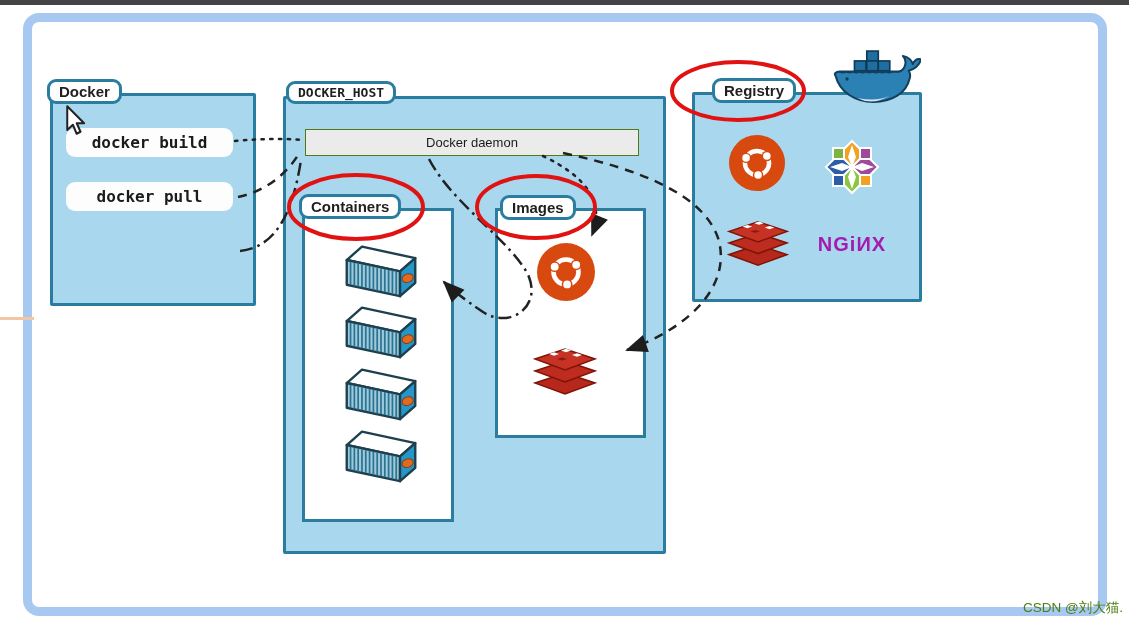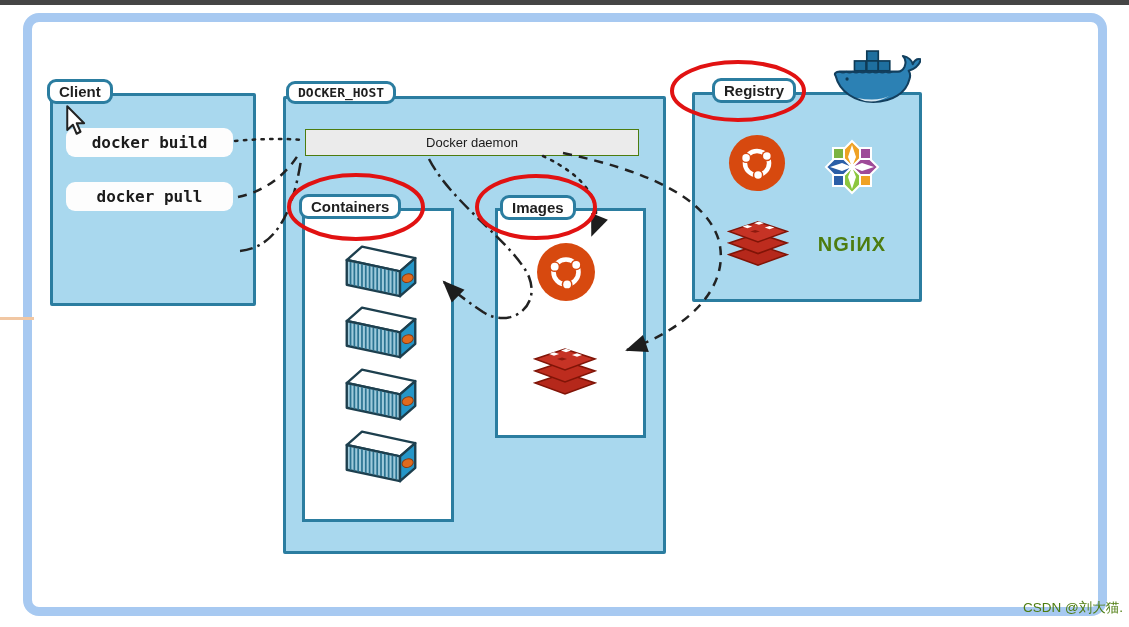--- a/index.html
+++ b/index.html
@@ -32,21 +32,21 @@
   }
   .daemonbar{
     position:absolute;left:305px;top:129px;width:332px;height:25px;background:#ebebeb;
     border:1px solid #4d7c0f;display:flex;align-items:center;justify-content:center;
     font-size:13px;color:#1a1a1a;z-index:4;
   }
   .icon{position:absolute;z-index:5;}
   .nginx-text{
     position:absolute;left:806px;top:231px;width:92px;height:26px;z-index:5;
     display:flex;align-items:center;justify-content:center;
-    font-size:20px;font-weight:800;letter-spacing:1px;color:#4d7c0f;
+    font-size:20px;font-weight:800;letter-spacing:1px;color:#a21caf;
   }
   .overlay{position:absolute;left:0;top:0;width:1129px;height:627px;z-index:8;pointer-events:none;}
   .watermark{
     position:absolute;right:6px;top:599px;z-index:9;font-size:13.5px;color:#4d7c0f;
   }
 </style>
 </head>
 <body>
 
 <div id="stage">
@@ -112,21 +112,21 @@
         <polygon points="1,1 1,20 5.5,15.8 8.5,23 11.6,21.4 8.6,14.6 14.5,14.6" fill="#ffffff" stroke="#222222" stroke-width="1.6" stroke-linejoin="round"></polygon>
       </symbol>
     </defs>
   </svg>
 
   <div class="topbar"></div>
   <div class="frame"></div>
   <div class="orange-line"></div>
 
   <div class="bluebox" style="left:50px;top:93px;width:200px;height:207px;"></div>
-  <div class="taglabel" style="left:47px;top:79px;">Client</div>
+  <div class="taglabel" style="left:47px;top:79px;">Docker</div>
 
   <div class="cmd" style="top:182px;">docker pull</div>
   <div class="cmd" style="top:128px;">docker build</div>
 
   <svg class="icon" style="left:66px;top:105px;width:20px;height:30px;z-index:9;">
       <use href="#sym-cursor"></use>
     </svg>
 
   <div class="bluebox" style="left:283px;top:96px;width:377px;height:452px;"></div>
   <div class="taglabel mono" style="left:286px;top:81px;">DOCKER_HOST</div>

